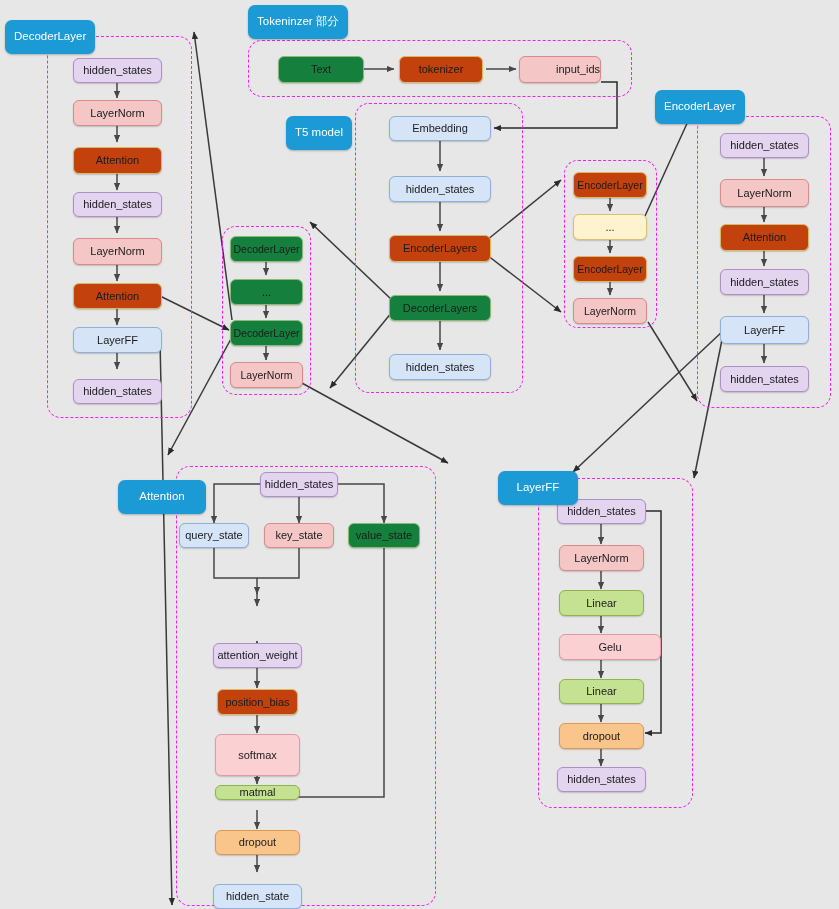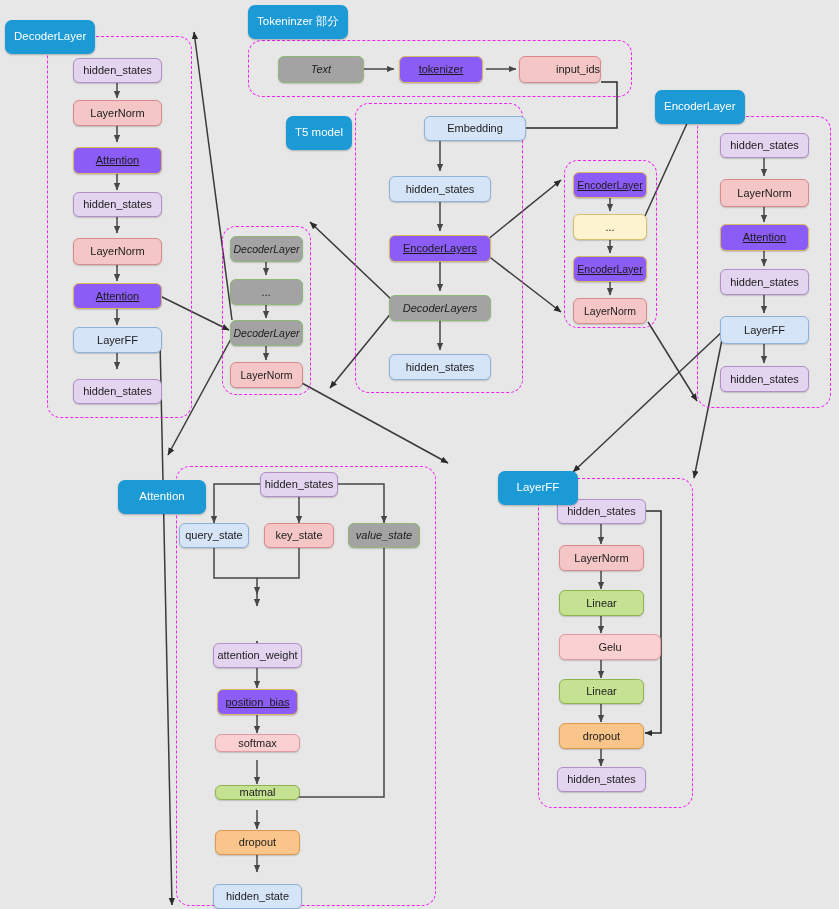--- a/index.html
+++ b/index.html
@@ -53,23 +53,23 @@
     justify-content:center;
     font-size:11px;
     color:#1b1b1b;
     line-height:1;
     white-space:nowrap;
     box-shadow:0 1px 1.5px rgba(0,0,0,.18);
     z-index:4;
   }
   .c-purple{background:#e3d4ef;border-color:#b08fc7;}
   .c-red   {background:#f4c6c6;border-color:#d98b8b;}
-  .c-yellow{background:#8b5cf6;border-color:#dbb863;text-decoration:underline;}
+  .c-yellow{background:#c2410c;border-color:#dbb863;}
   .c-blue  {background:#d6e4f7;border-color:#8fb0d8;}
-  .c-green {background:#a3a3a3;border-color:#8cba76;font-style:italic;}
+  .c-green {background:#15803d;border-color:#8cba76;}
   .c-pink  {background:#fbd0d3;border-color:#e09aa0;}
   .c-lime  {background:#c5e292;border-color:#8fb44e;}
   .c-orange{background:#fac58a;border-color:#dd9a4e;}
   .c-lightyellow{background:#fdf3cf;border-color:#dcc06f;}
 
   .diamond{
     position:absolute;
     z-index:4;
   }
   .diamond .dshape{
@@ -222,21 +222,21 @@
   <div class="node c-purple" style="left:73px;top:192px;width:89px;height:25px;">hidden_states</div>
   <div class="node c-red" style="left:73px;top:238px;width:89px;height:27px;">LayerNorm</div>
   <div class="node c-yellow" style="left:73px;top:283px;width:89px;height:26px;">Attention</div>
   <div class="node c-blue" style="left:73px;top:327px;width:89px;height:26px;">LayerFF</div>
   <div class="node c-purple" style="left:73px;top:379px;width:89px;height:25px;">hidden_states</div>
 
   <div class="node c-green" style="left:278px;top:56px;width:86px;height:27px;">Text</div>
   <div class="node c-yellow" style="left:399px;top:56px;width:84px;height:27px;">tokenizer</div>
   <div class="node c-red" style="left:519px;top:56px;width:82px;height:27px;padding-left:36px;">input_ids</div>
 
-  <div class="node c-blue" style="left:389px;top:116px;width:102px;height:25px;margin-left:35px;">Embedding</div>
+  <div class="node c-blue" style="left:389px;top:116px;width:102px;height:25px;">Embedding</div>
   <div class="node c-blue" style="left:389px;top:176px;width:102px;height:26px;">hidden_states</div>
   <div class="node c-yellow" style="left:389px;top:235px;width:102px;height:27px;">EncoderLayers</div>
   <div class="node c-green" style="left:389px;top:295px;width:102px;height:26px;">DecoderLayers</div>
   <div class="node c-blue" style="left:389px;top:354px;width:102px;height:26px;">hidden_states</div>
 
   <div class="node c-green" style="left:230px;top:236px;width:73px;height:26px;font-size:10.5px;">DecoderLayer</div>
   <div class="node c-green" style="left:230px;top:279px;width:73px;height:26px;">...</div>
   <div class="node c-green" style="left:230px;top:320px;width:73px;height:26px;font-size:10.5px;">DecoderLayer</div>
   <div class="node c-red" style="left:230px;top:362px;width:73px;height:26px;font-size:10.5px;">LayerNorm</div>
 
@@ -253,21 +253,21 @@
   <div class="node c-purple" style="left:720px;top:366px;width:89px;height:26px;">hidden_states</div>
 
   <div class="node c-purple" style="left:260px;top:472px;width:78px;height:25px;">hidden_states</div>
   <div class="node c-blue" style="left:179px;top:523px;width:70px;height:25px;">query_state</div>
   <div class="node c-red" style="left:264px;top:523px;width:70px;height:25px;">key_state</div>
   <div class="node c-green" style="left:348px;top:523px;width:72px;height:25px;">value_state</div>
 
 
   <div class="node c-purple" style="left:213px;top:643px;width:89px;height:25px;">attention_weight</div>
   <div class="node c-yellow" style="left:217px;top:689px;width:81px;height:26px;">position_bias</div>
-  <div class="node c-pink" style="left:215px;top:734px;width:85px;height:18px;">softmax</div>
+  <div class="node c-pink" style="left:215px;top:734px;width:85px;height:42px;">softmax</div>
   <div class="node c-lime" style="left:215px;top:785px;width:85px;height:15px;">matmal</div>
   <div class="node c-orange" style="left:215px;top:830px;width:85px;height:25px;">dropout</div>
   <div class="node c-blue" style="left:213px;top:872px;width:89px;height:25px;margin-top:12px;">hidden_state</div>
 
   <div class="node c-purple" style="left:557px;top:499px;width:89px;height:25px;">hidden_states</div>
   <div class="node c-red" style="left:559px;top:545px;width:85px;height:26px;">LayerNorm</div>
   <div class="node c-lime" style="left:559px;top:590px;width:85px;height:26px;">Linear</div>
   <div class="node c-pink" style="left:559px;top:634px;width:102px;height:26px;">Gelu</div>
   <div class="node c-lime" style="left:559px;top:679px;width:85px;height:25px;">Linear</div>
   <div class="node c-orange" style="left:559px;top:723px;width:85px;height:26px;">dropout</div>

